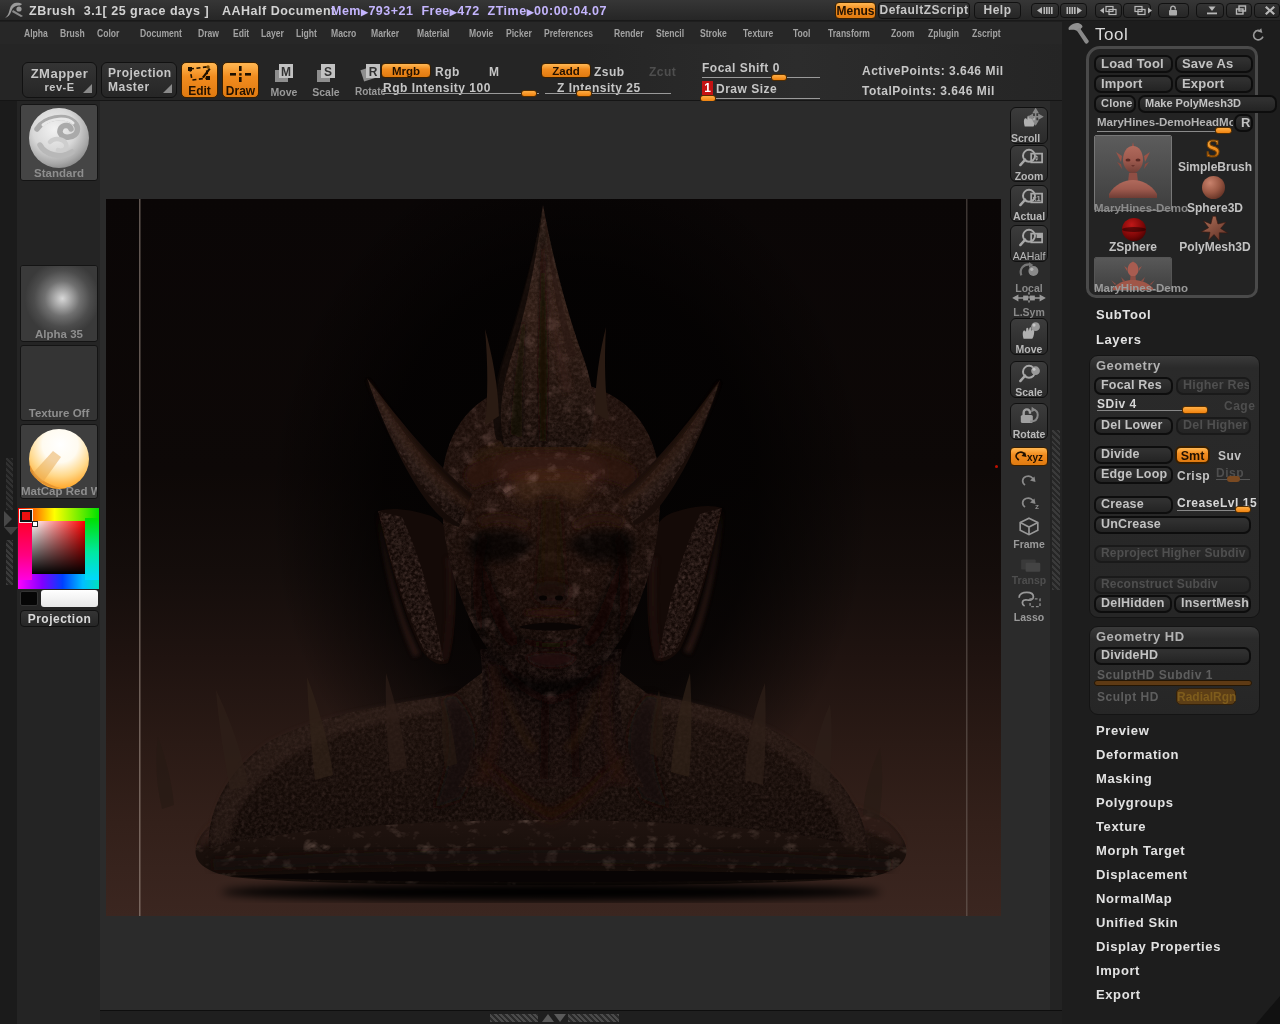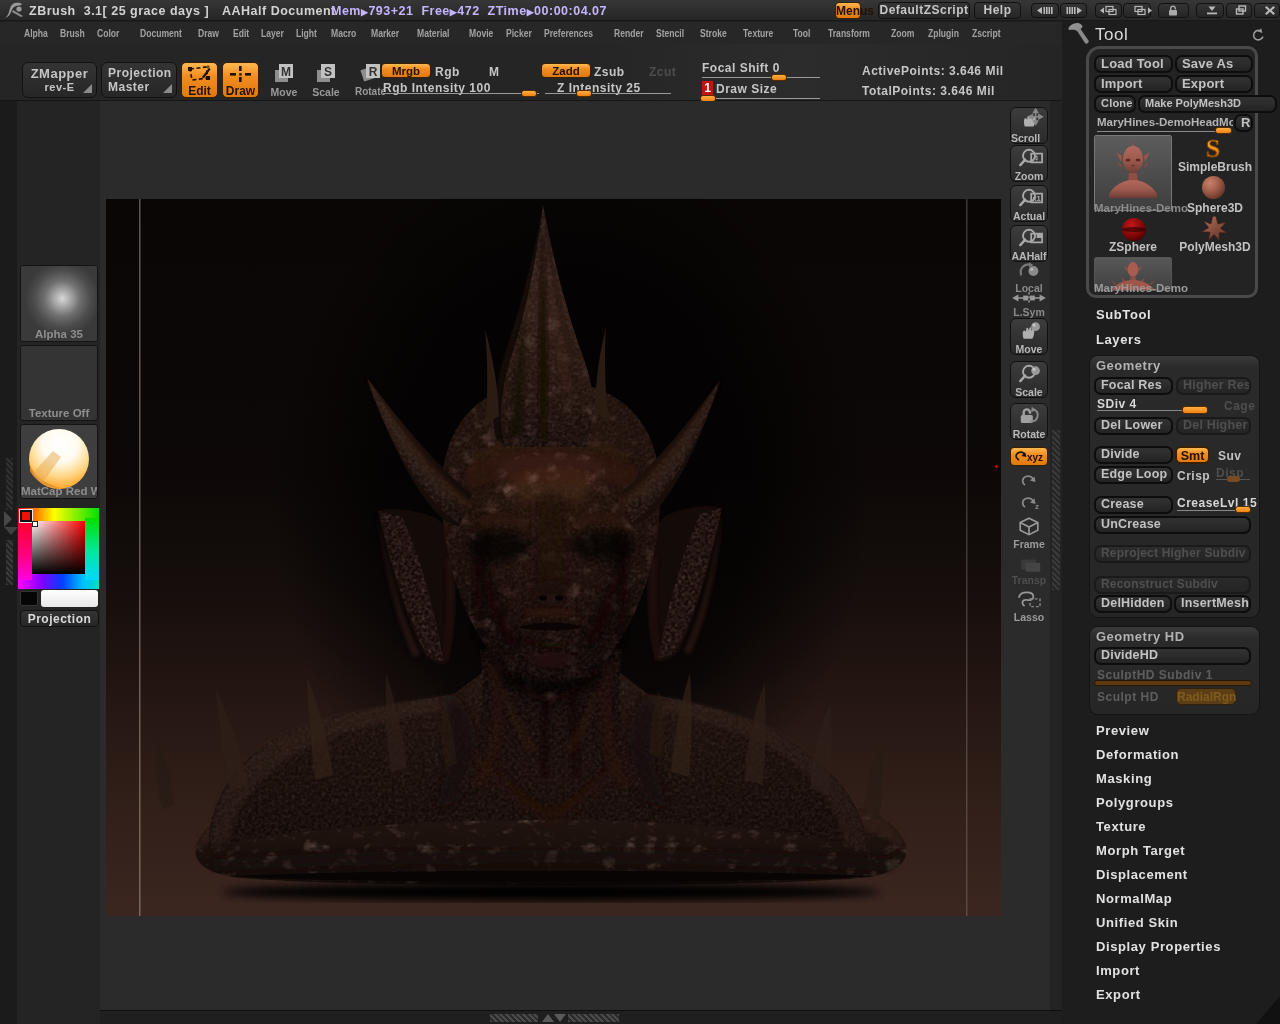--- a/index.html
+++ b/index.html
@@ -31,21 +31,21 @@
 
   <div class="abs" style="left:0;top:0;width:1280px;height:21px;background:linear-gradient(#363636,#262626);border-bottom:1px solid #191919;"></div>
   <svg class="abs" style="left:3px;top:0;" width="24" height="21" viewBox="0 0 24 21">
     <path d="M2 18 C5 17 7 15 8 12 C9 9 10 7 13 6 C16 5 18 6 19 4 C17 3 13 2 10 4 C7 6 7 9 6 12 C5 15 4 16 2 18 Z" fill="#9a9a9a"></path>
     <circle cx="16" cy="9" r="2.6" fill="#9a9a9a"></circle>
     <path d="M10 10 L20 16 L18 17 L9 12 Z" fill="#8a8a8a"></path>
   </svg>
   <div class="lbl" style="left:29px;top:4px;color:#d2d2d2;font-size:12.5px;">ZBrush&nbsp; 3.1[ 25 grace days ]</div>
   <div class="lbl" style="left:222px;top:4px;color:#d2d2d2;font-size:12.5px;">AAHalf Document</div>
   <div class="lbl" style="left:331px;top:4px;color:#c4b5fd;font-size:12.5px;text-align:right;">Mem<span style="font-size:9px;">▶</span>793+21&nbsp; Free<span style="font-size:9px;">▶</span>472&nbsp; ZTime<span style="font-size:9px;">▶</span>00:00:04.07</div>
-  <div class="obtn" style="left:835px;top:2px;width:26px;height:17px;text-align:center;line-height:16px;">Menus</div>
+  <div class="obtn" style="left:835px;top:2px;width:41px;height:17px;text-align:center;line-height:16px;">Menus</div>
   <div class="btn" style="left:878px;top:2px;width:92px;height:17px;text-align:center;line-height:15px;">DefaultZScript</div>
   <div class="btn" style="left:974px;top:2px;width:47px;height:17px;text-align:center;line-height:15px;">Help</div>
   <div class="btn" style="left:1031px;top:3px;width:28px;height:15px;"></div>
   <div class="btn" style="left:1060px;top:3px;width:27px;height:15px;"></div>
   <div class="btn" style="left:1095px;top:3px;width:27px;height:15px;"></div>
   <div class="btn" style="left:1123px;top:3px;width:28px;height:15px;"></div>
   <div class="btn" style="left:1158px;top:3px;width:31px;height:15px;"></div>
   <div class="btn" style="left:1196px;top:3px;width:28px;height:15px;"></div>
   <div class="btn" style="left:1226px;top:3px;width:26px;height:15px;"></div>
   <div class="btn" style="left:1254px;top:3px;width:26px;height:15px;"></div>
@@ -434,21 +434,21 @@
         <circle cx="13" cy="9" r="5.5" fill="none" stroke="#a8a8a8" stroke-width="1.8"></circle>
         <path d="M5 17.5 L9.5 12.5" stroke="#a8a8a8" stroke-width="2.2" stroke-linecap="round"></path>
         <rect x="15" y="7" width="10" height="8" fill="none" stroke="#a8a8a8" stroke-width="1.6"></rect>
         <text x="20" y="13.5" font-size="7" font-weight="bold" fill="#a8a8a8" text-anchor="middle" font-family="Liberation Sans">x1</text>
       </svg><div style="color:#b8b8b8;font-size:10.5px;font-weight:bold;margin-top:-4px;">Actual</div></div>
   <div class="abs" style="left:1010px;top:225px;width:38px;height:37px;background:linear-gradient(#3c3c3c,#2a2a2a);border:1px solid #101010;border-radius:6px;text-align:center;"><svg width="34" height="24" viewBox="0 0 26 22">
         <circle cx="13" cy="9" r="5.5" fill="none" stroke="#a8a8a8" stroke-width="1.8"></circle>
         <path d="M5 17.5 L9.5 12.5" stroke="#a8a8a8" stroke-width="2.2" stroke-linecap="round"></path>
         <rect x="15" y="7" width="10" height="8" fill="none" stroke="#a8a8a8" stroke-width="1.6"></rect>
         <rect x="20" y="7" width="5" height="4" fill="#a8a8a8"></rect>
-      </svg><div style="color:#b8b8b8;font-size:10.5px;font-weight:bold;margin-top:-4px;">AAHalf</div></div>
+      </svg><div style="color:#b8b8b8;font-size:10.5px;font-weight:normal;margin-top:-4px;">AAHalf</div></div>
   <div class="abs" style="left:1010px;top:260px;width:38px;height:30px;text-align:center;"><svg width="34" height="22" viewBox="0 0 26 20">
         <path d="M6 14 C4 8 8 4 13 4" fill="none" stroke="#777" stroke-width="2"></path>
         <path d="M13 2 L17 4.5 L13 7 Z" fill="#777"></path>
         <circle cx="17" cy="10" r="4.5" fill="#8a8a8a"></circle>
         <circle cx="15.5" cy="8.5" r="1.5" fill="#b5b5b5"></circle>
       </svg><div style="color:#8a8a8a;font-size:10.5px;font-weight:bold;margin-top:-4px;">Local</div></div>
   <div class="abs" style="left:1010px;top:290px;width:38px;height:26px;text-align:center;"><svg width="34" height="16" viewBox="0 0 30 14">
         <g stroke="#999" stroke-width="1.3" fill="#999">
           <path d="M15 2 L15 12" stroke-dasharray="2 1.5"></path>
           <path d="M3 7 L12 7 M18 7 L27 7"></path>
@@ -645,20 +645,38 @@
   <div class="sect" style="left:1096px;top:867px;">Displacement</div>
   <div class="sect" style="left:1096px;top:891px;">NormalMap</div>
   <div class="sect" style="left:1096px;top:915px;">Unified Skin</div>
   <div class="sect" style="left:1096px;top:939px;">Display Properties</div>
   <div class="sect" style="left:1096px;top:963px;">Import</div>
   <div class="sect" style="left:1096px;top:987px;">Export</div>
   <div class="abs" style="left:1256px;bottom:0;width:0;height:0;border-left:24px solid transparent;border-bottom:28px solid #111;"></div>
 
   <div class="abs" style="left:0;top:101px;width:100px;height:923px;background:#242424;"></div>
   <div class="abs" style="left:0;top:101px;width:17px;height:923px;background:#1b1b1b;"></div>
+  <div class="abs" style="left:20px;top:104px;width:78px;height:77px;background:#454545;border:1px solid #141414;border-radius:3px;overflow:hidden;">
+      <svg width="76" height="74" viewBox="0 0 76 74" style="position:absolute;left:0;top:0;">
+<defs>
+          <radialGradient id="bb" cx="0.42" cy="0.35" r="0.72">
+            <stop offset="0" stop-color="#f2f2f2"></stop>
+            <stop offset="0.5" stop-color="#d8d8d8"></stop>
+            <stop offset="0.8" stop-color="#a8a8a8"></stop>
+            <stop offset="1" stop-color="#7e7e7e"></stop>
+          </radialGradient>
+        </defs>
+<circle cx="38" cy="33" r="30" fill="url(#bb)"></circle>
+<path d="M16 24 C24 12 44 9 53 17 C59 23 57 31 48 32 C41 33 37 28 40 23 C43 19 49 20 50 24" fill="none" stroke="#aaaaaa" stroke-width="5.5" stroke-linecap="round"></path>
+<path d="M19 40 C24 50 41 54 51 47" fill="none" stroke="#b8b8b8" stroke-width="5.5" stroke-linecap="round"></path>
+<path d="M29 37 C34 32 43 34 45 39 C47 44 41 47 37 45" fill="none" stroke="#cecece" stroke-width="4.5" stroke-linecap="round"></path>
+<path d="M22 20 C30 13 46 12 52 18" fill="none" stroke="#e8e8e8" stroke-width="3" stroke-linecap="round"></path>
+</svg>
+      <div style="position:absolute;left:0;bottom:1px;width:100%;text-align:center;color:#8e8e8e;font-size:11.5px;font-weight:bold;white-space:nowrap;">Standard</div>
+    </div>
   <div class="abs" style="left:20px;top:265px;width:78px;height:77px;background:#3a3a3a;border:1px solid #141414;border-radius:3px;overflow:hidden;">
       <div style="position:absolute;left:0;top:0;width:78px;height:74px;background:radial-gradient(circle at 53% 44%,#d8d8d8 0%,#a8a8a8 14%,#707070 30%,#4c4c4c 48%,#3a3a3a 64%);"></div>
       <div style="position:absolute;left:0;bottom:1px;width:100%;text-align:center;color:#8e8e8e;font-size:11.5px;font-weight:bold;white-space:nowrap;">Alpha 35</div>
     </div>
   <div class="abs" style="left:20px;top:345px;width:78px;height:76px;background:#343434;border:1px solid #141414;border-radius:3px;overflow:hidden;">
       <div style="position:absolute;left:0;bottom:1px;width:100%;text-align:center;color:#8e8e8e;font-size:11.5px;font-weight:bold;white-space:nowrap;">Texture Off</div>
     </div>
   <div class="abs" style="left:20px;top:424px;width:78px;height:75px;background:#3e3e3e;border:1px solid #141414;border-radius:3px;overflow:hidden;">
       <svg width="76" height="74" viewBox="0 0 76 74" style="position:absolute;left:0;top:0;">
 <defs>

